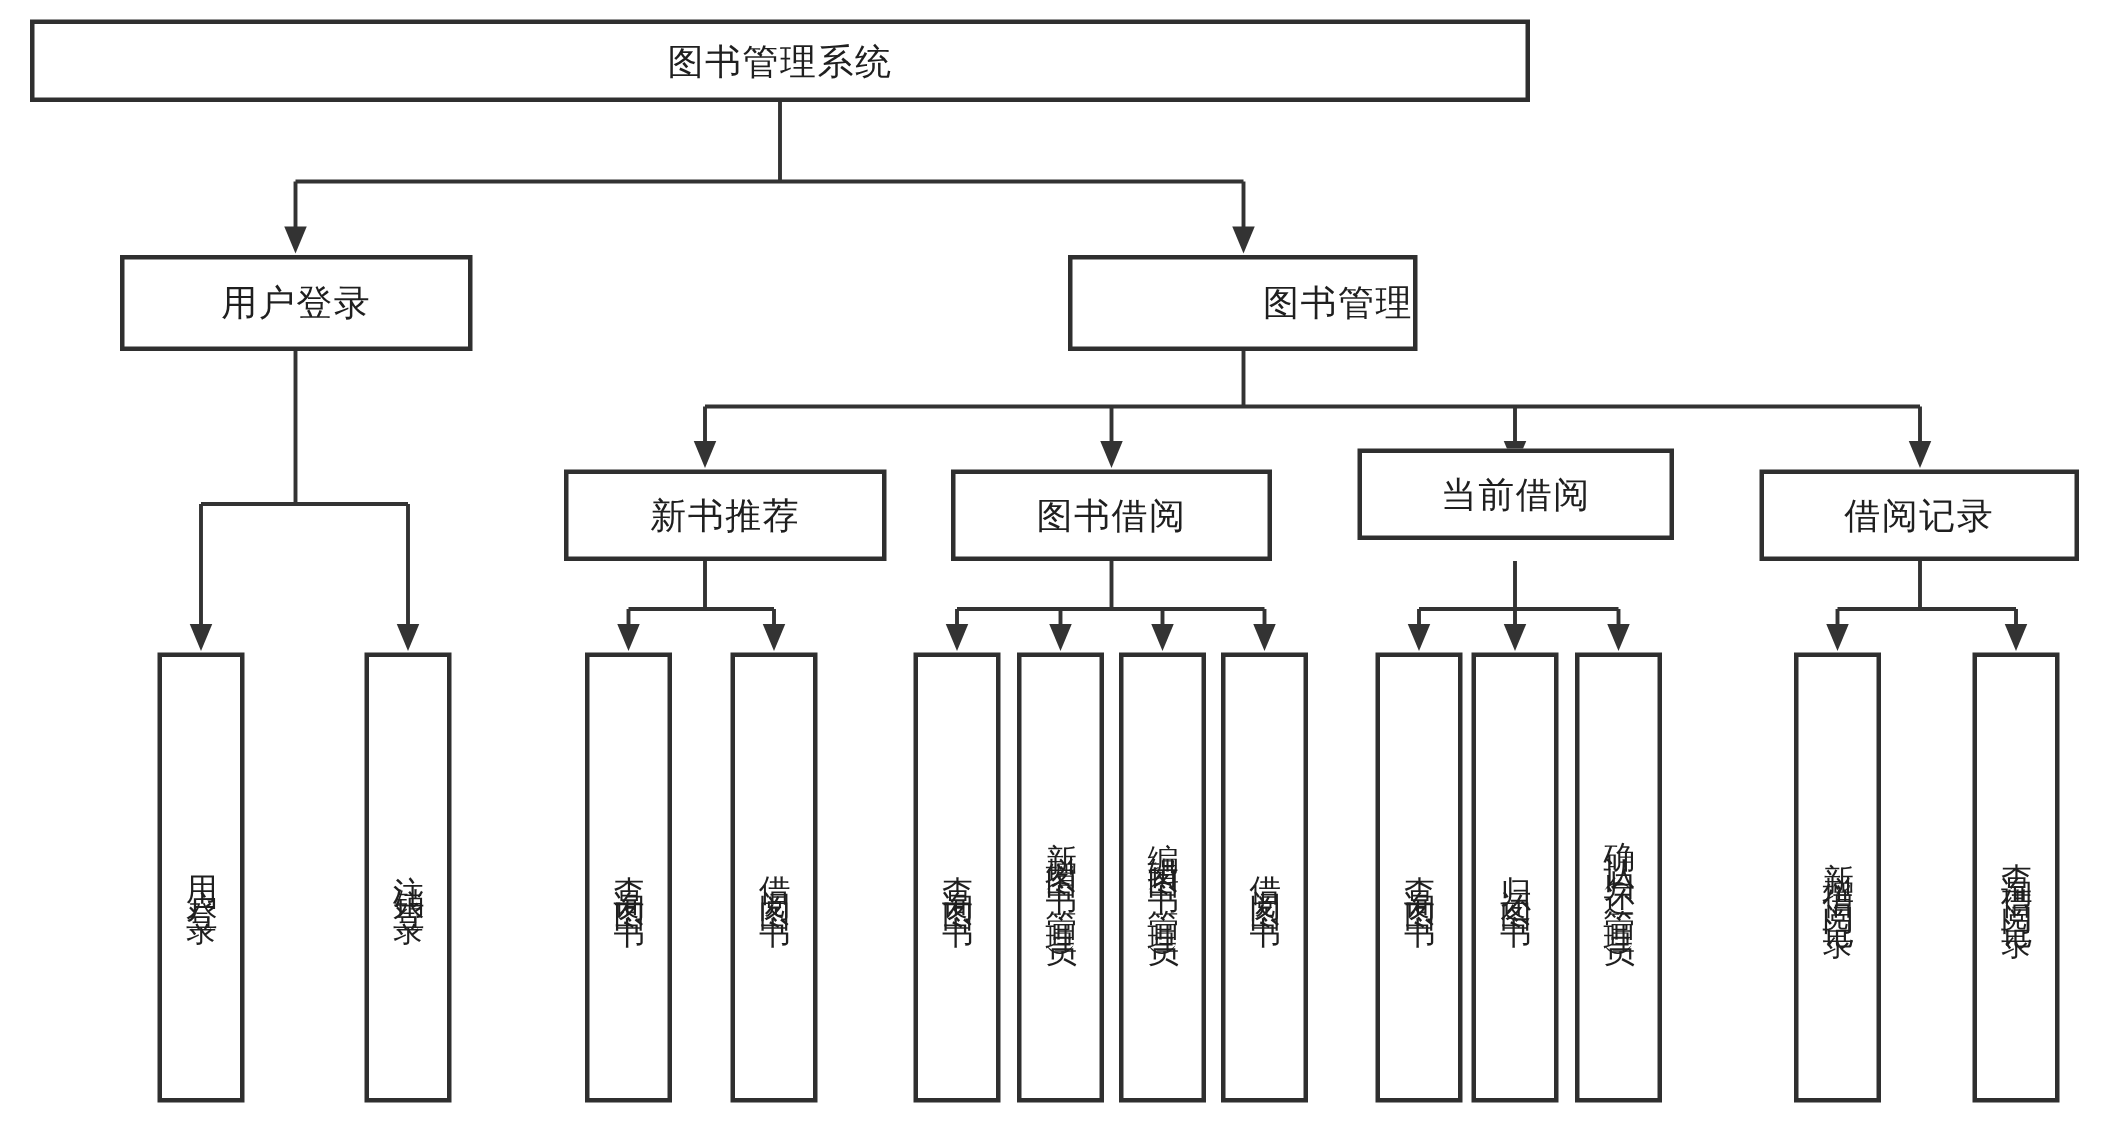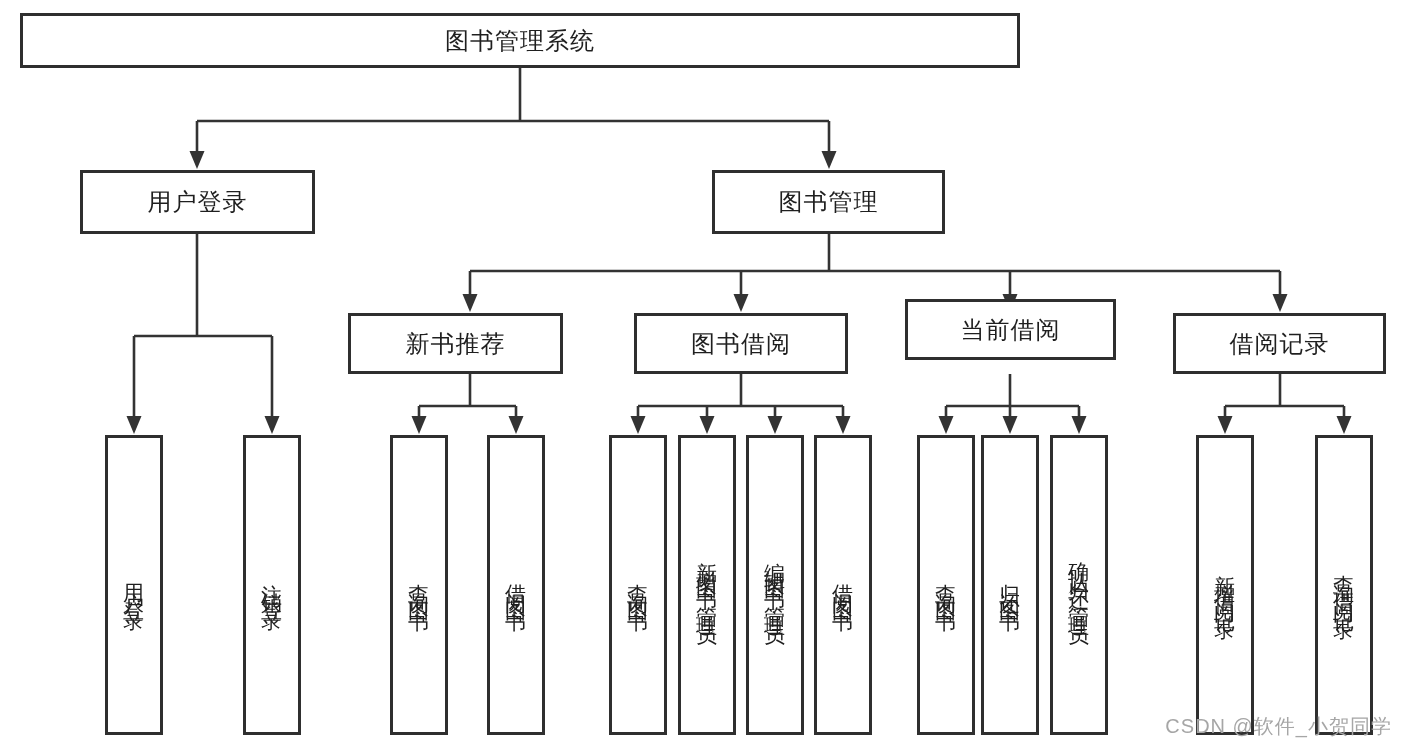--- a/index.html
+++ b/index.html
@@ -126,24 +126,24 @@
       <line x1="1344" y1="406" x2="1344" y2="419"></line>
       <polygon points="1336.5,416 1351.5,416 1344,434"></polygon>
     </svg>
   <div id="nodes-layer">
       <div class="node horizontal" style="left: 20px; top: 13px; width: 1000px; height: 55px;">
         <span class="label">图书管理系统</span>
       </div>
       <div class="node horizontal" style="left: 80px; top: 170px; width: 235px; height: 64px;">
         <span class="label">用户登录</span>
       </div>
-      <div class="node horizontal" style="left: 712px; top: 170px; width: 233px; height: 64px;">
+      <div class="node horizontal" style="left: 712px; top: 170px; width: 233px; height: 64px; justify-content: flex-end;">
         <span class="label">图书管理</span>
       </div>
-      <div class="node horizontal" style="left: 348px; top: 313px; width: 215px; height: 61px;">
+      <div class="node horizontal" style="left: 376px; top: 313px; width: 215px; height: 61px;">
         <span class="label">新书推荐</span>
       </div>
       <div class="node horizontal" style="left: 634px; top: 313px; width: 214px; height: 61px; font-family: Liberation Serif, serif;">
         <span class="label">图书借阅</span>
       </div>
       <div class="node horizontal" style="left: 905px; top: 299px; width: 211px; height: 61px;">
         <span class="label">当前借阅</span>
       </div>
       <div class="node horizontal" style="left: 1173px; top: 313px; width: 213px; height: 61px;">
         <span class="label">借阅记录</span>
@@ -181,14 +181,13 @@
       <div class="node vertical" style="left: 1050px; top: 435px; width: 58px; height: 300px;">
         <span class="label">确认归还（管理员）</span>
       </div>
       <div class="node vertical" style="left: 1196px; top: 435px; width: 58px; height: 300px;">
         <span class="label">新增借阅记录</span>
       </div>
       <div class="node vertical" style="left: 1315px; top: 435px; width: 58px; height: 300px;">
         <span class="label">查询借阅记录</span>
       </div>
     </div>
-  <div id="watermark" style="color: rgb(166, 166, 166);">CSDN @软件_小贺同学</div>
 </div>
 
 </body></html>

